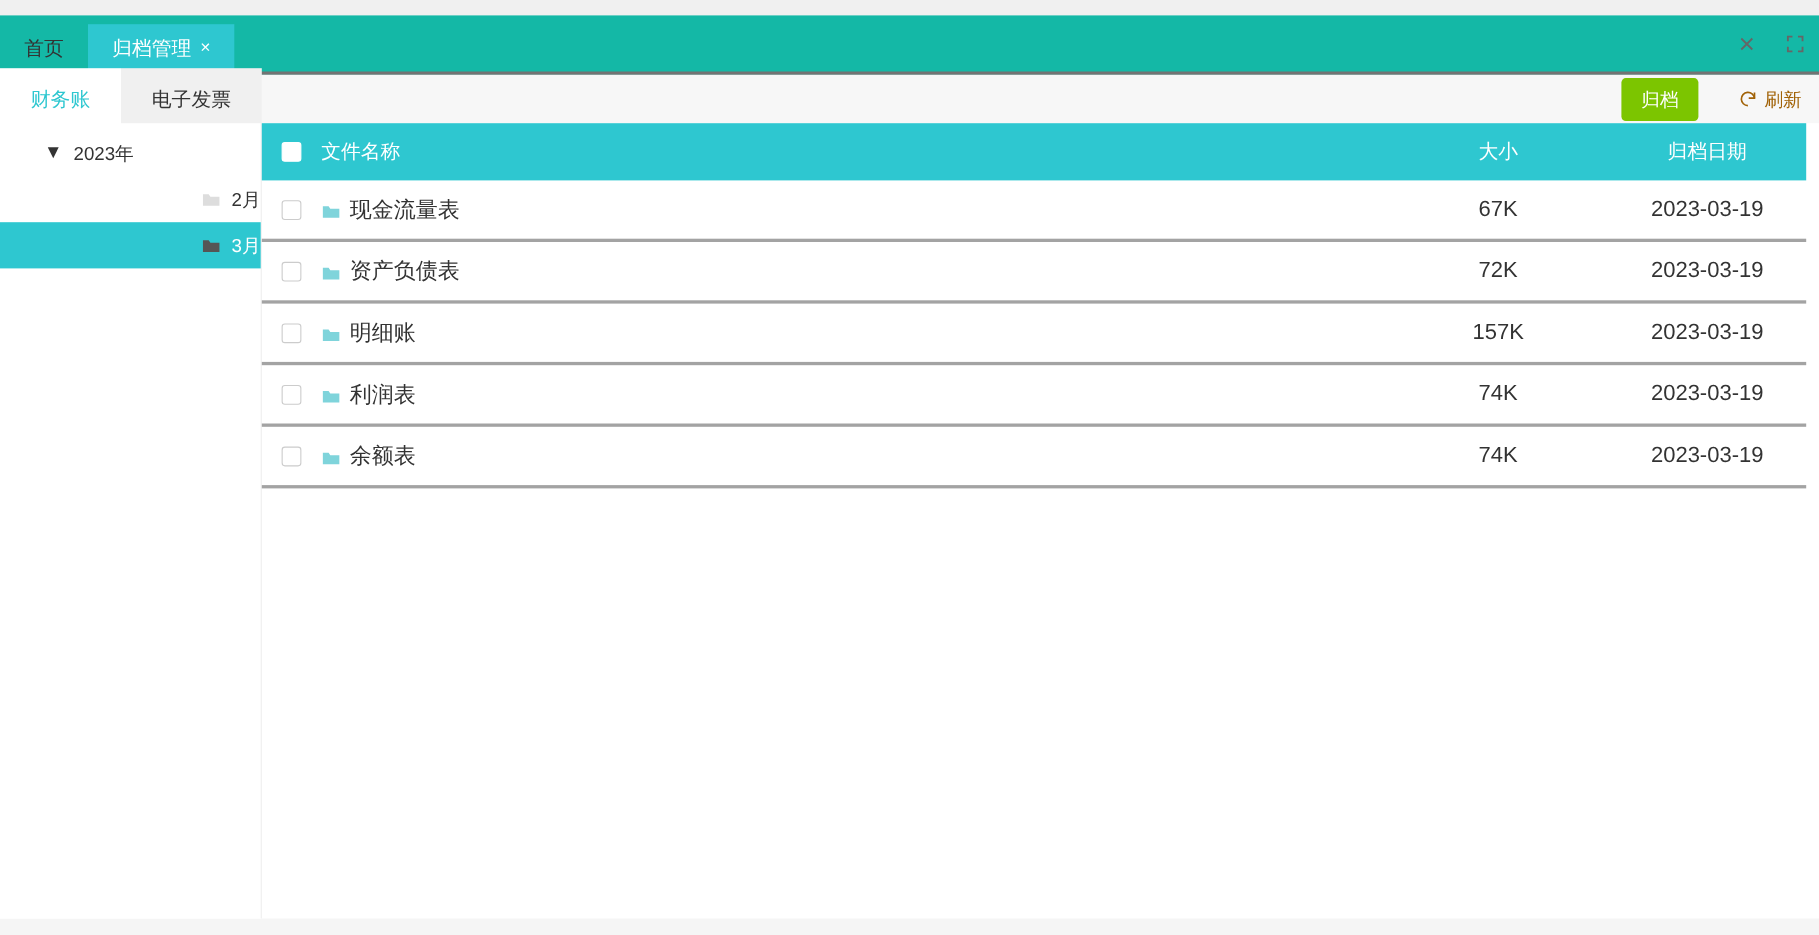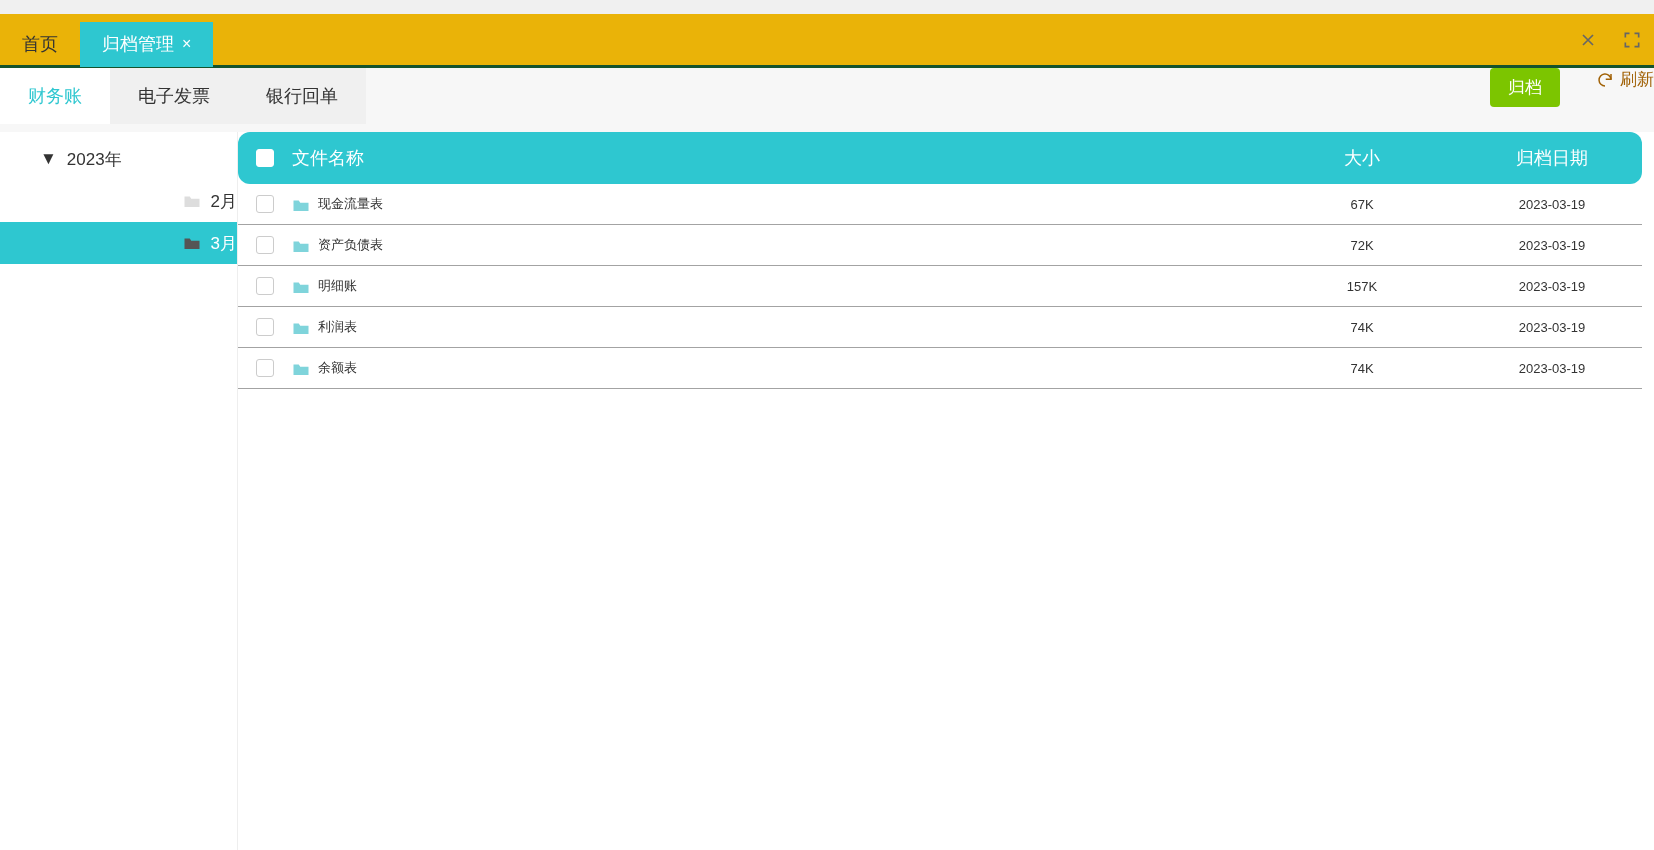--- a/index.html
+++ b/index.html
@@ -10,22 +10,22 @@
       background: #f5f5f5;
       width: 1654px;
       height: 850px;
       overflow: hidden;
     }
     .top-strip { height: 14px; background: #f0f0f0; }
     .tab-bar {
       display: flex;
       align-items: center;
       height: 54px;
-      background: #eab308;
-      border-bottom: 3px solid #14532d;
+      background: #14b8a6;
+      border-bottom: 3px solid #737373;
     }
     .tab {
       padding: 0 22px;
       height: 45px;
       display: flex;
       align-items: center;
       font-size: 18px;
       color: #333;
       cursor: pointer;
       margin-top: 9px;
@@ -47,24 +47,25 @@
       display: flex;
       align-items: center;
       justify-content: center;
       cursor: pointer;
       color: #666;
     }
     .tab-icon-btn svg { width: 20px; height: 20px; }
 
     .toolbar {
       display: flex;
-      align-items: flex-start;
-      height: 64px;
+      align-items: center;
+      height: 44px;
       background: #f7f7f7;
       padding-left: 0;
+      padding-right: 16px;
     }
     .sub-tab {
       padding: 0 28px;
       height: 56px;
       display: flex;
       align-items: center;
       font-size: 18px;
       color: #333;
       cursor: pointer;
       background: #f0f0f0;
@@ -121,40 +122,40 @@
     .tree-icon svg { width: 18px; height: 16px; }
 
     .content { flex: 1; display: flex; flex-direction: column; padding: 0 12px 0 0; }
     .table-header {
       display: flex;
       align-items: center;
       height: 52px;
       background: #2ec7d0;
       color: #fff;
       font-size: 18px;
-      border-radius: 12px;
+      border-radius: 0;
     }
     .col-check { width: 54px; display: flex; align-items: center; justify-content: center; }
     .col-name { flex: 1; padding-left: 0; }
     .col-size { width: 200px; text-align: center; }
     .col-date { width: 180px; text-align: center; }
     .cbx {
       width: 18px; height: 18px;
       border: 1.5px solid #ccc;
       border-radius: 3px;
       background: #fff;
       cursor: pointer;
     }
     .table-header .cbx { border-color: #fff; }
     .table-row {
       display: flex;
       align-items: center;
-      height: 41px;
-      border-bottom: 1px solid #a3a3a3;
-      font-size: 13px;
+      height: 56px;
+      border-bottom: 3px solid #a3a3a3;
+      font-size: 20px;
       color: #333;
     }
     .file-icon {
       display: inline-flex;
       margin-right: 8px;
       vertical-align: middle;
     }
     .file-icon svg { width: 18px; height: 16px; }
   </style>
 </head>
@@ -182,23 +183,20 @@
       </svg>
   </div>
 </div>
 
 <div class="toolbar">
   <div class="sub-tab active">
     <span>财务账</span>
   </div>
   <div class="sub-tab">
     <span>电子发票</span>
-  </div>
-  <div class="sub-tab">
-    <span>银行回单</span>
   </div>
   <div class="toolbar-spacer"></div>
   <button class="archive-btn">归档</button>
   <div class="refresh-btn">
     <svg viewBox="0 0 24 24">
         <path d="M20 11A8 8 0 1 0 12 20" stroke="currentColor" stroke-width="2" fill="none"></path>
         <path d="M20 4v7h-7" stroke="currentColor" stroke-width="2" fill="none"></path>
       </svg>
     <span>刷新</span>
   </div>

